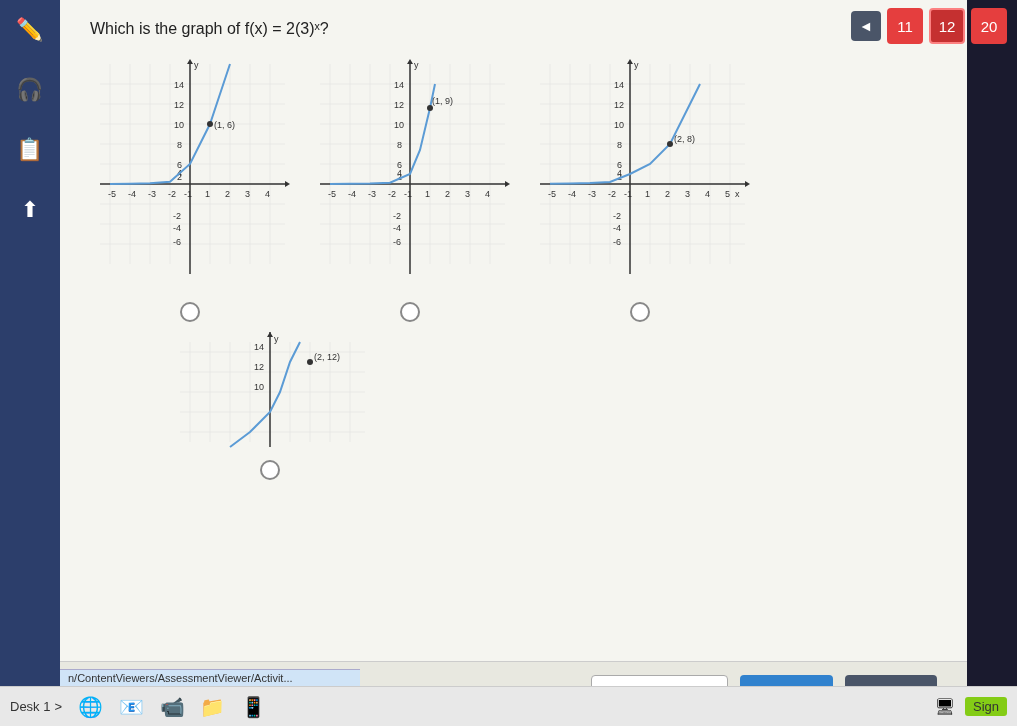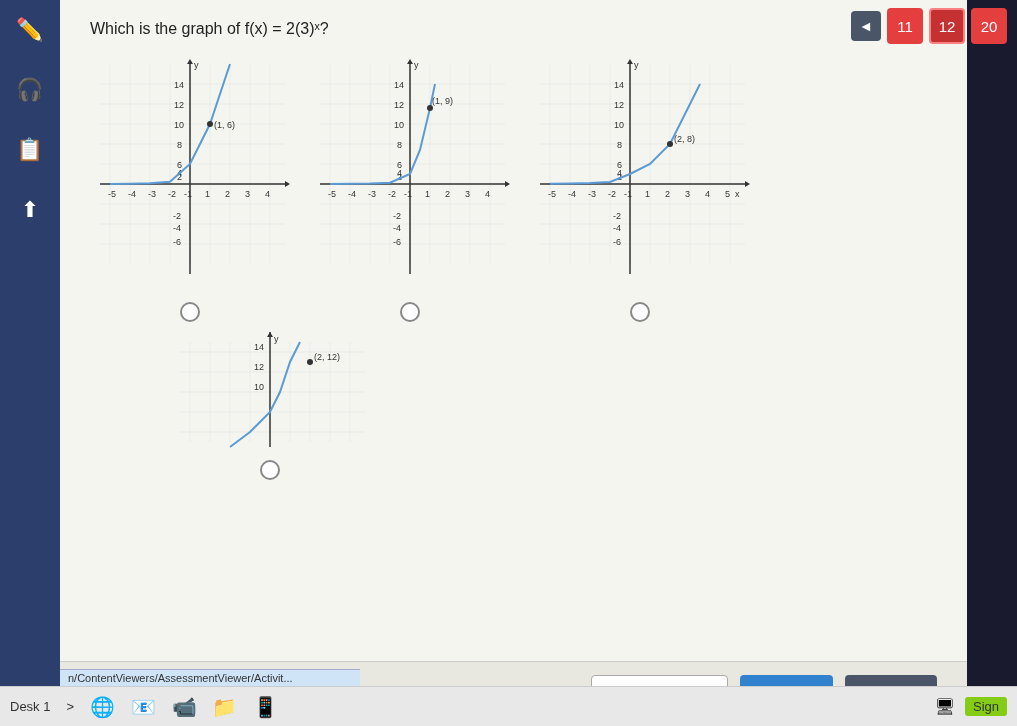--- a/index.html
+++ b/index.html
@@ -197,21 +197,21 @@
       padding: 0 10px;
       gap: 16px;
       z-index: 20;
       border-top: 1px solid #ccc;
     }
     .taskbar-item {
       font-size: 13px;
       color: #333;
       display: flex;
       align-items: center;
-      gap: 16px;
+      gap: 4px;
     }
     .taskbar-icons {
       position: absolute;
       right: 10px;
       display: flex;
       gap: 10px;
       align-items: center;
     }
 
     

